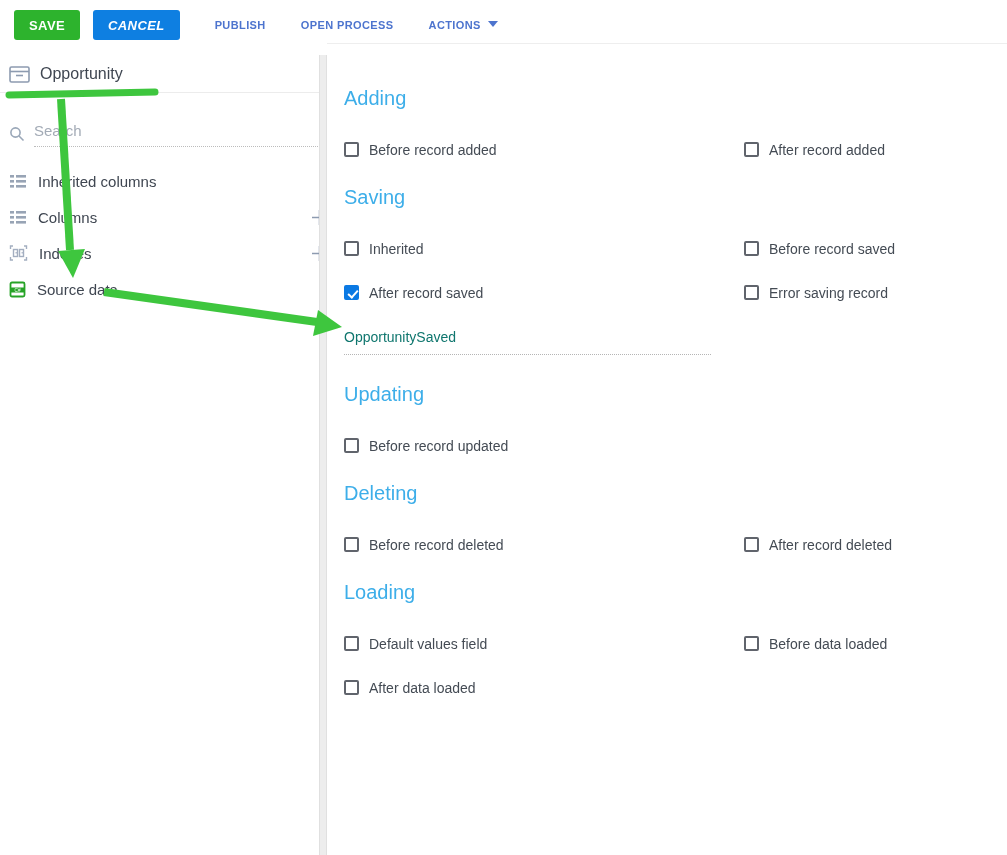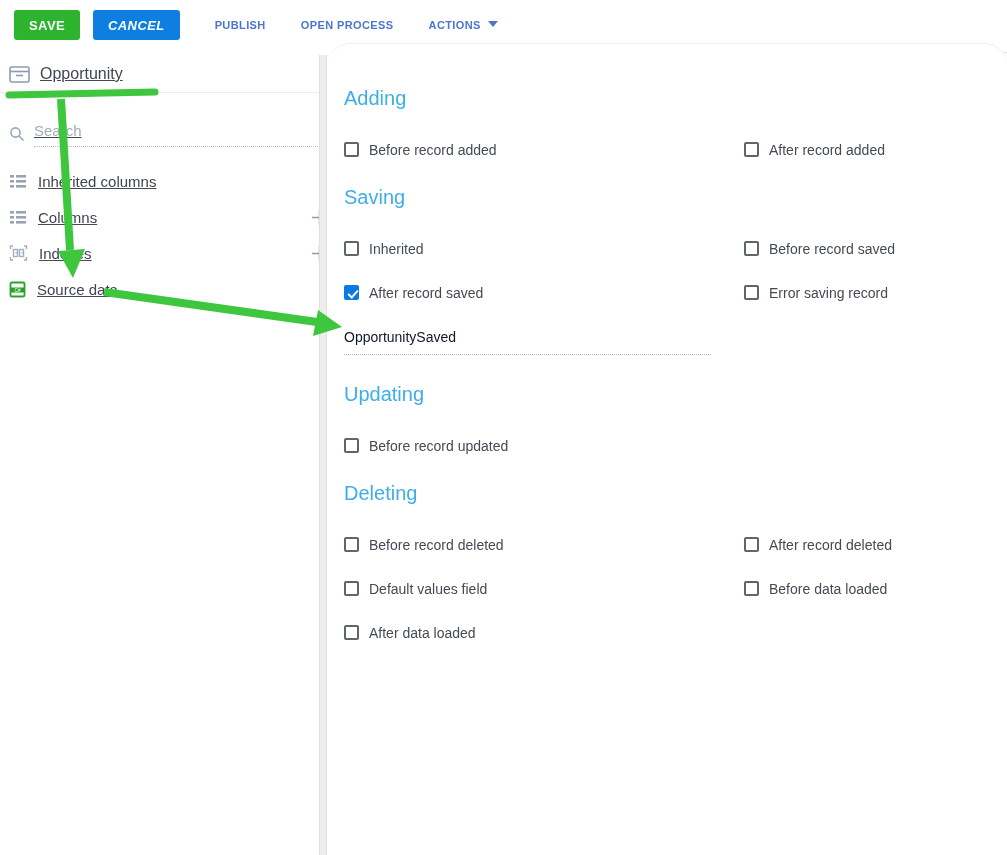--- a/index.html
+++ b/index.html
@@ -24,28 +24,28 @@
   .tb-link {
     color:#4d74ce; font-weight:600; font-size:11px; letter-spacing:.4px;
     margin-left:35px; line-height:30px; cursor:pointer; white-space:nowrap;
   }
   .caret {
     display:inline-block; width:0; height:0; margin-left:7px; vertical-align:2px;
     border-left:5px solid transparent; border-right:5px solid transparent;
     border-top:6px solid #4d74ce;
   }
   
-  .sidebar { position:absolute; left:0; top:43px; width:374px; bottom:0; background:#fff;text-decoration:underline; }
+  .sidebar { position:absolute; left:0; top:43px; width:374px; bottom:0; background:#fff; }
   .vstrip {
     position:absolute; left:319px; top:55px; width:8px; bottom:0;
     background:#ededed; border-left:1px solid #e0e0e0; border-right:1px solid #e0e0e0;
   }
   .main {
     position:absolute; left:327px; top:43px; right:0; bottom:0; background:#fff;
-    padding:43px 0 0 17px; border-top:1px solid #eee;border-radius:23px;
+    padding:43px 0 0 17px; border-top:1px solid #eee;
   }
   
   .sb-header {
     height:50px; padding:13px 12px 0 9px; border-bottom:1px solid #ececec;
     display:flex; align-items:center;
   }
   .sb-header .lbl { font-size:16px; color:#3f4651; margin-left:10px; }
   .sb-search {
     margin:29px 12px 0 9px; display:flex; align-items:flex-end;
   }
@@ -75,21 +75,21 @@
   }
   .cb-box.checked { background:#0b79e3; border-color:#0b79e3; }
   .cb-box.checked::after {
     content:""; position:absolute; left:4px; top:0.5px; width:4px; height:8px;
     border:solid #fff; border-width:0 2px 2px 0; transform:rotate(42deg);
   }
   .cb-label { font-size:14px; color:#444b54; margin-left:10px; }
   .evt-input {
     display:block; border:none; outline:none; border-bottom:1px dotted #b5b5b5;
     width:367px; font-family:"Liberation Sans",sans-serif; font-size:14px;
-    color:#0f172a; padding:0 0 9px 0; margin:6px 0 0 0; background:transparent;
+    color:#0f766e; padding:0 0 9px 0; margin:6px 0 0 0; background:transparent;
   }
   .input-wrap { margin-bottom:28px; }
   
   .anno { position:absolute; left:0; top:0; width:1007px; height:855px;
     pointer-events:none; z-index:20; }
 </style>
 </head>
 <body>
 
 <div class="toolbar">
@@ -269,20 +269,21 @@
             <span class="cb-box"></span>
             <span class="cb-label">Before record deleted</span>
           </div>
           <div class="cb-cell">
             <span class="cb-box"></span>
             <span class="cb-label">After record deleted</span>
           </div>
         </div>
       </div>
       <div class="section">
+        <div class="section-title">Loading</div>
         <div class="cb-row">
           <div class="cb-cell">
             <span class="cb-box"></span>
             <span class="cb-label">Default values field</span>
           </div>
           <div class="cb-cell">
             <span class="cb-box"></span>
             <span class="cb-label">Before data loaded</span>
           </div>
         </div>

